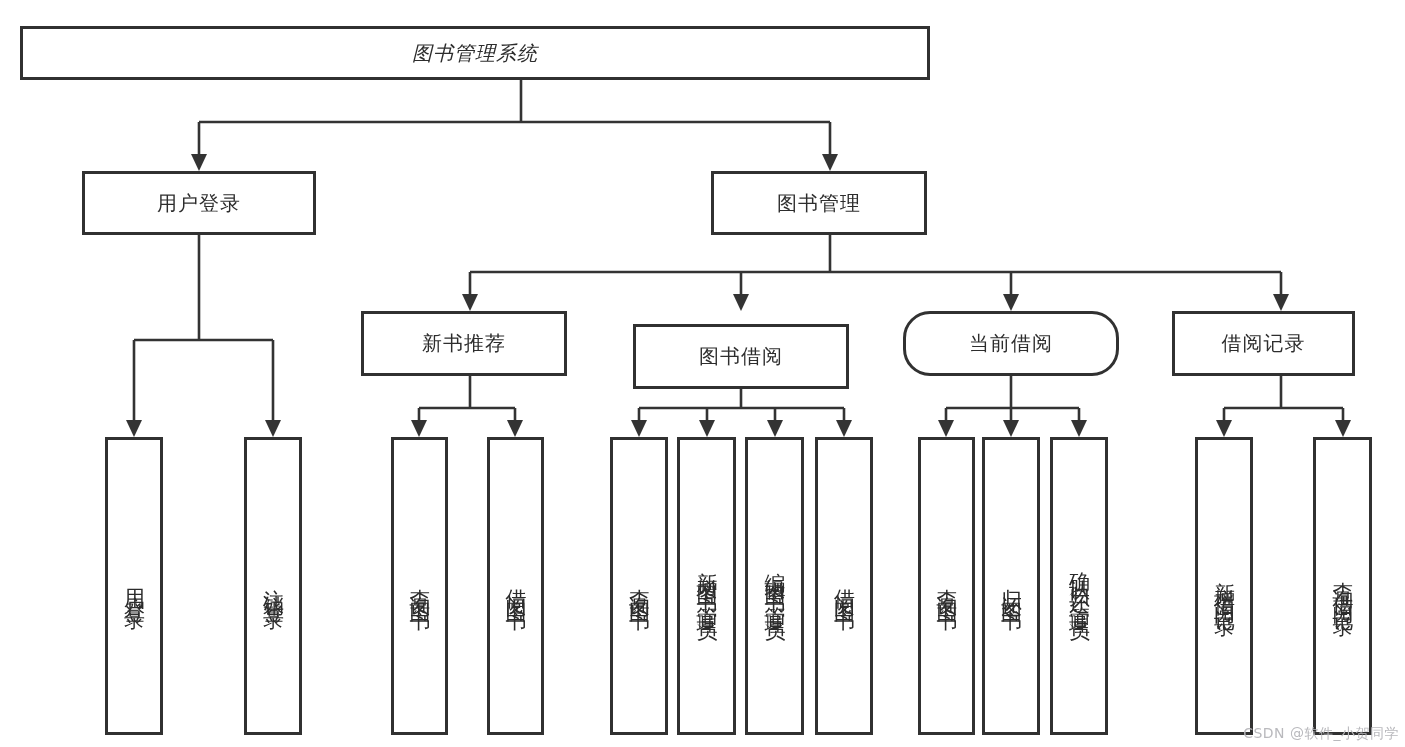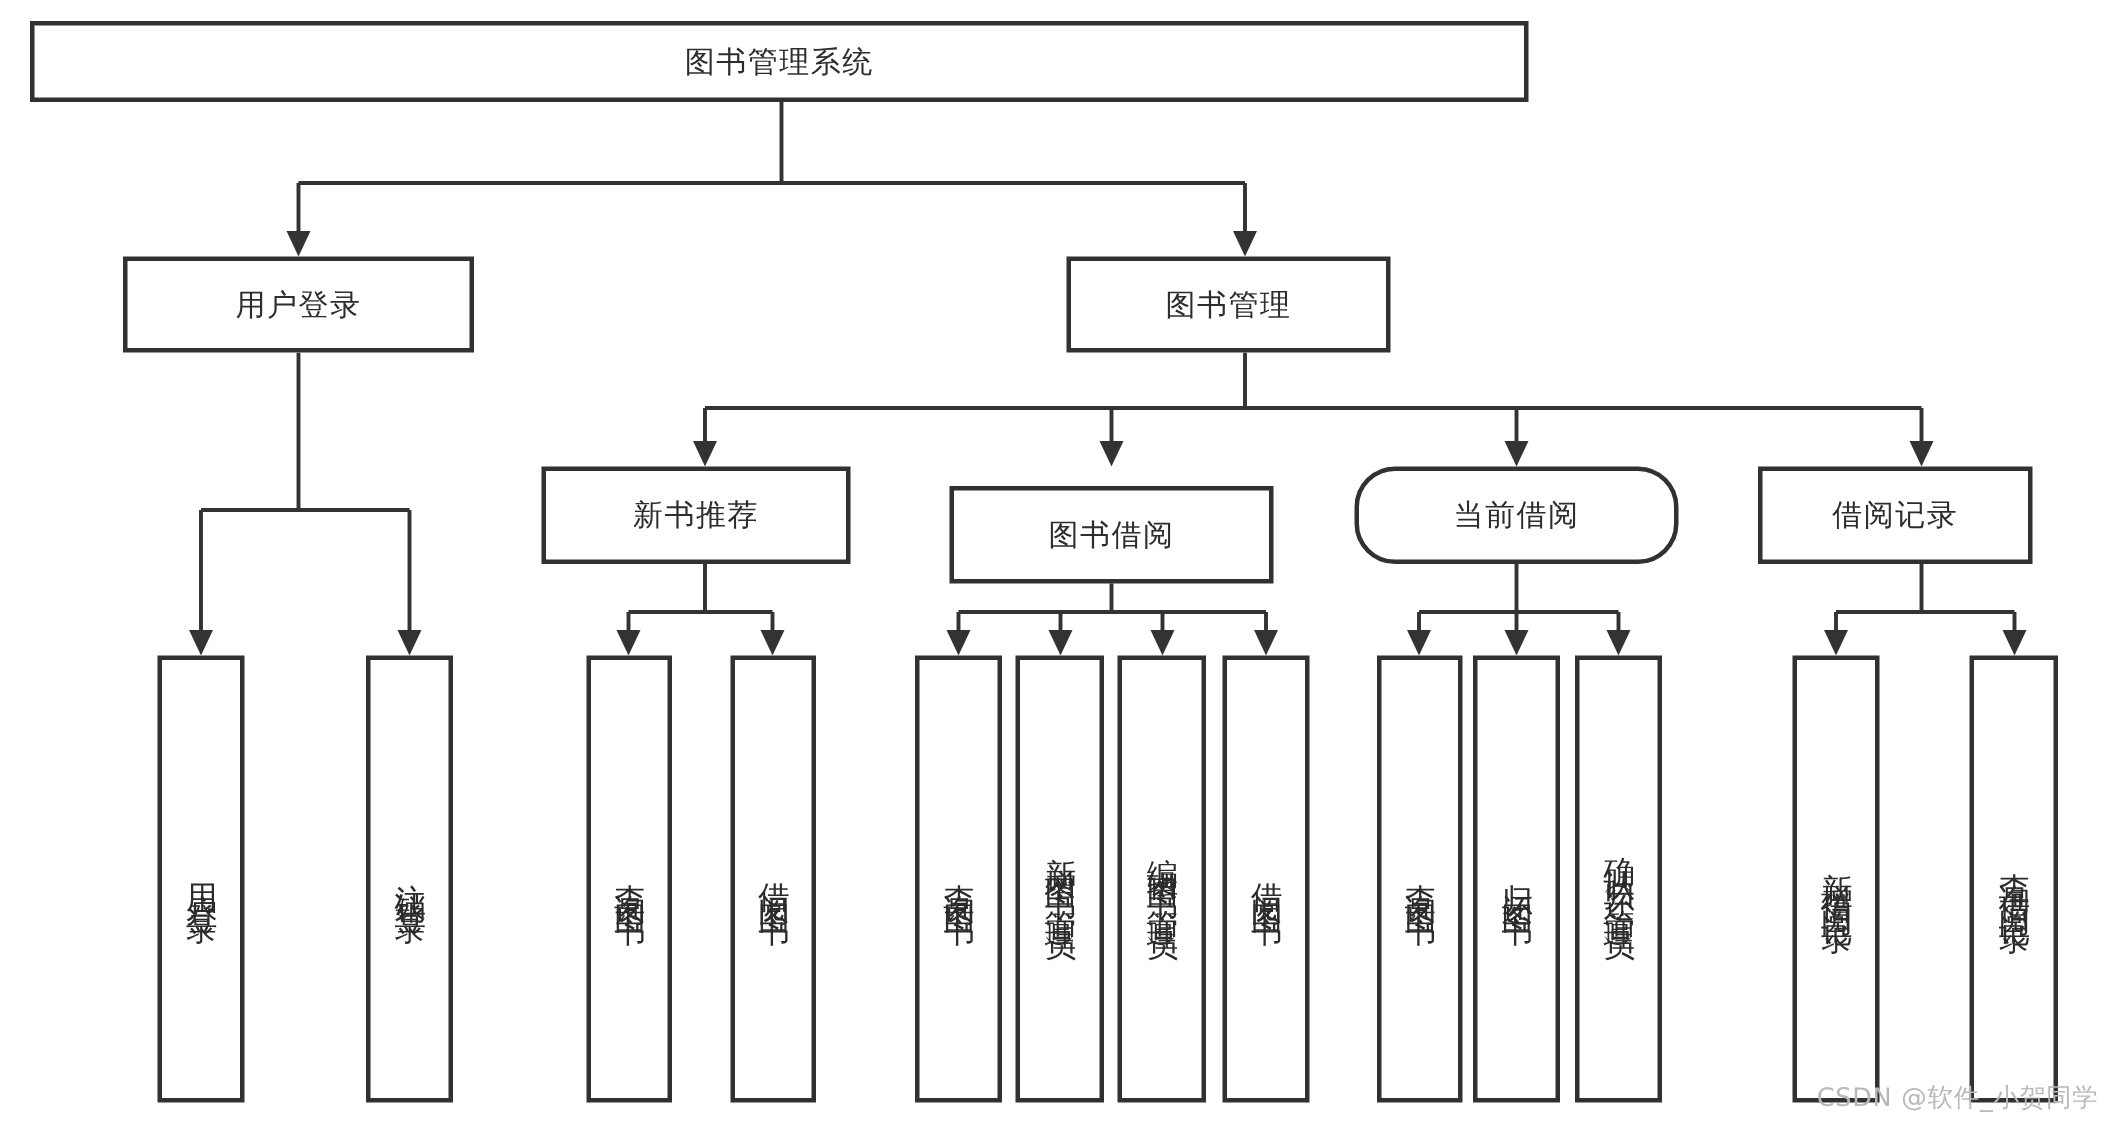--- a/index.html
+++ b/index.html
@@ -35,21 +35,21 @@
     writing-mode:vertical-rl;
     text-orientation:mixed;
     font-size:21px;
     letter-spacing:7px;
     line-height:1;
     color:#2b2b2b;
   }
   .watermark{
     position:absolute;
     right:6px;bottom:4px;
-    font-size:17px;
+    font-size:14px;
     color:#b9b9bd;
     letter-spacing:0.5px;
   }
 </style>
 </head>
 <body>
 
 <div class="stage">
 
   <svg class="wires" viewBox="0 0 1405 747">
@@ -78,21 +78,21 @@
       <polygon points="767,420 783,420 775,437"></polygon>
       <polygon points="836,420 852,420 844,437"></polygon>
       <polygon points="938,420 954,420 946,437"></polygon>
       <polygon points="1003,420 1019,420 1011,437"></polygon>
       <polygon points="1071,420 1087,420 1079,437"></polygon>
       <polygon points="1216,420 1232,420 1224,437"></polygon>
       <polygon points="1335,420 1351,420 1343,437"></polygon>
     </g>
   </svg>
 
-  <div class="node" style="left:20px;top:14px;width:999px;height:54px;">图书管理系统</div>
+  <div class="node" style="left:20px;top:26px;width:910px;height:54px;font-style:italic;">图书管理系统</div>
 
   <div class="node" style="left:82px;top:171px;width:234px;height:64px;">用户登录</div>
   <div class="node" style="left:711px;top:171px;width:216px;height:64px;font-family:Liberation Mono, monospace;">图书管理</div>
 
   <div class="node" style="left:361px;top:311px;width:206px;height:65px;">新书推荐</div>
   <div class="node" style="left:633px;top:324px;width:216px;height:65px;">图书借阅</div>
   <div class="node" style="left:903px;top:311px;width:216px;height:65px;border-radius:27px;">当前借阅</div>
   <div class="node" style="left:1172px;top:311px;width:183px;height:65px;">借阅记录</div>
 
   <div class="leaf" style="left:105px;width:58px;">

